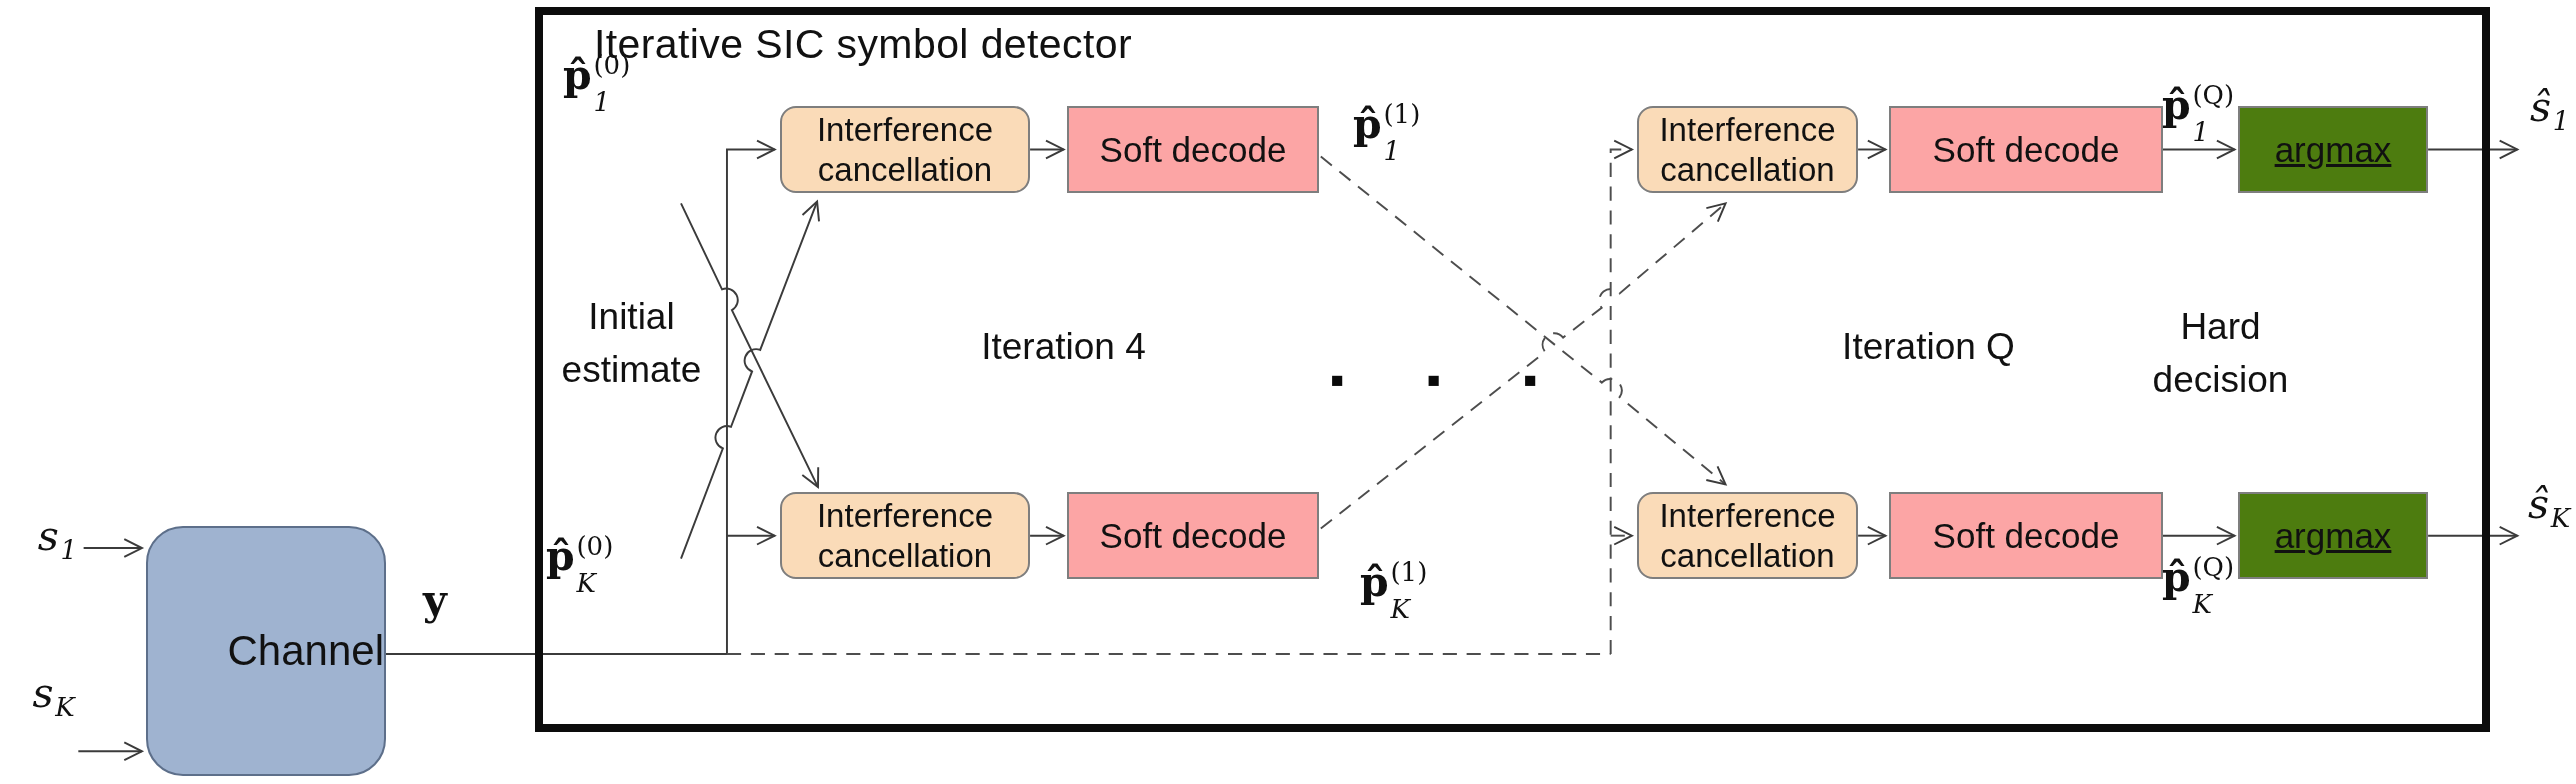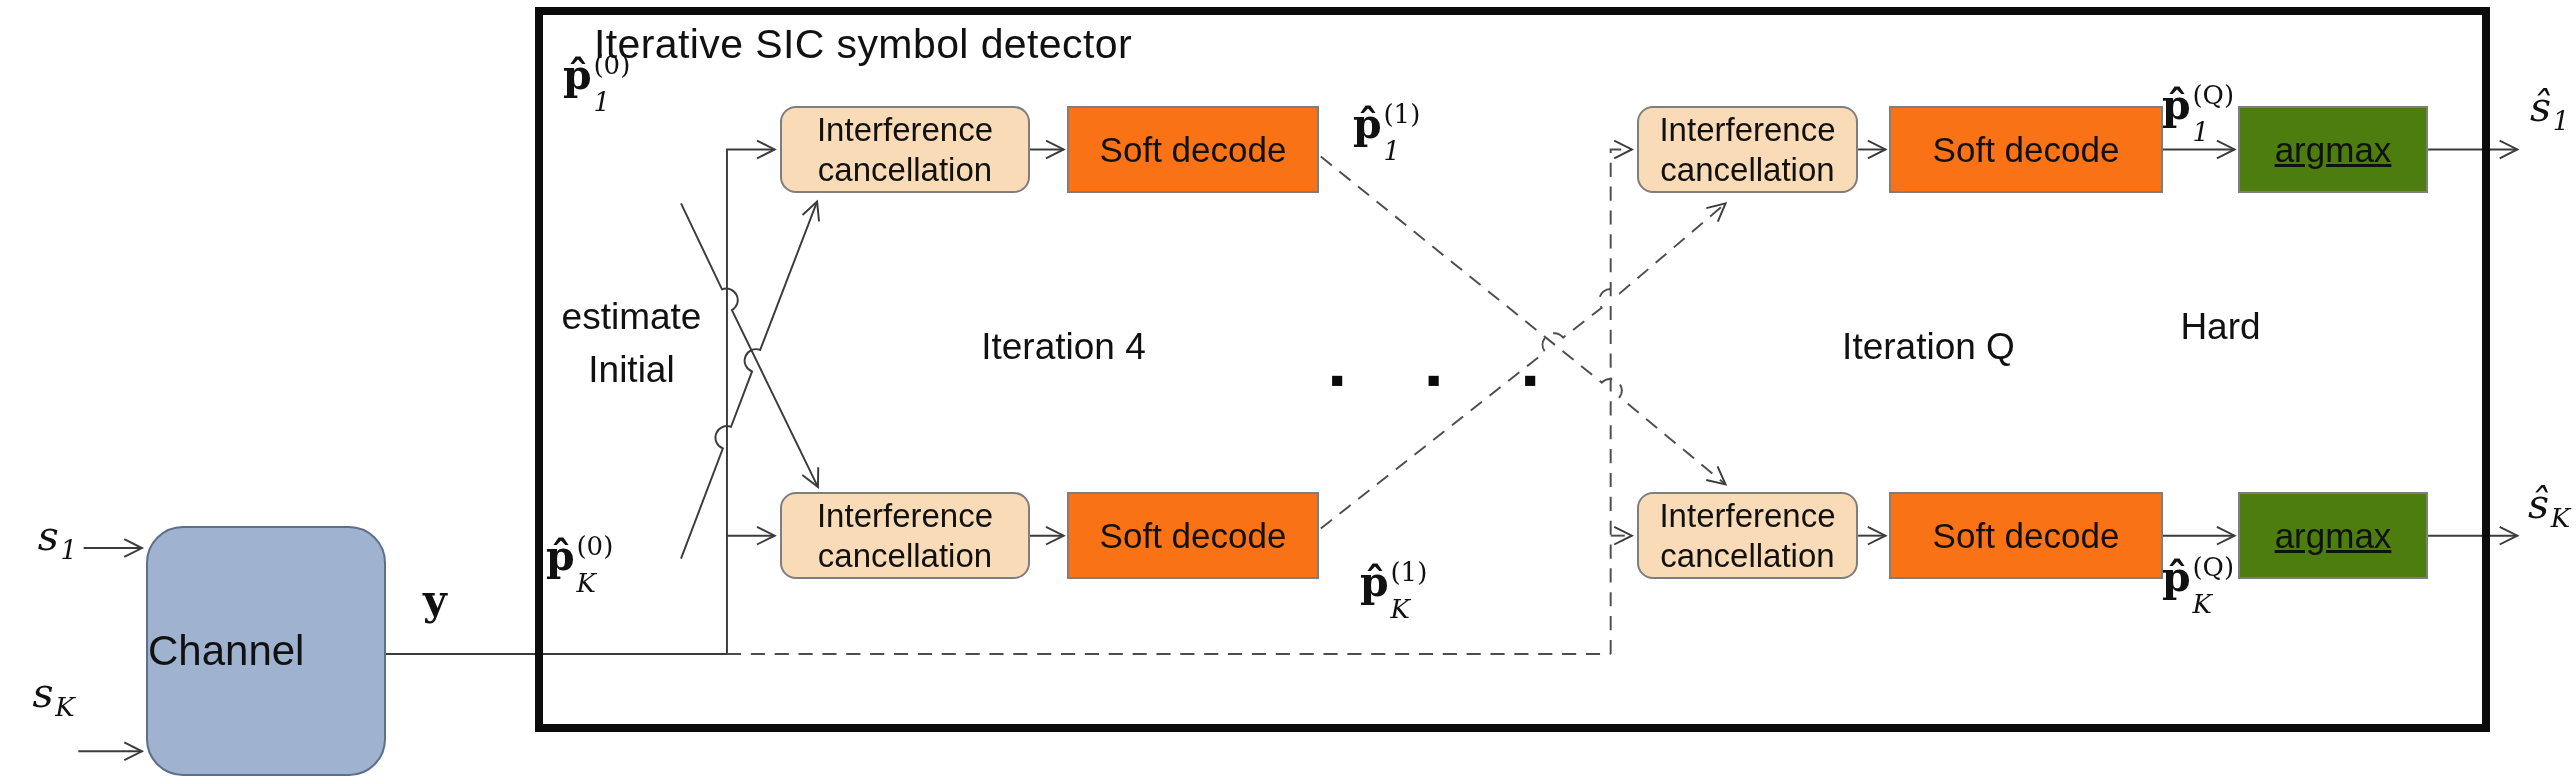--- a/index.html
+++ b/index.html
@@ -8,28 +8,28 @@
   #wires{position:absolute;left:0;top:0;width:2576px;height:785px;}
 
   .detector-frame{position:absolute;left:515px;top:7px;width:1955px;height:725px;
                   border:8px solid #0c0c0c;box-sizing:border-box;background:transparent;}
   .title{position:absolute;left:574px;top:21px;font-size:41px;letter-spacing:0.4px;}
 
   .block{position:absolute;box-sizing:border-box;border:2.2px solid #7e7e7e;
          display:flex;flex-direction:column;align-items:center;justify-content:center;
          text-align:center;}
   .ic{background:#fadbb8;font-size:33px;line-height:40px;border-radius:16px;}
-  .sd{background:#f97316;font-size:35px;}
+  .sd{background:#fca5a5;font-size:35px;}
   .am{background:#4d7c0f;font-size:35px;text-decoration:underline;}
   .row-top{top:106px;height:87px;}
   .row-bot{top:492px;height:87px;}
 
   .channel{position:absolute;left:126px;top:526px;width:240px;height:250px;
            background:#9fb3d0;border:2.7px solid #5d6f8a;border-radius:37px;
-           box-sizing:border-box;display:flex;align-items:center;justify-content:flex-start;
+           box-sizing:border-box;display:flex;align-items:center;justify-content:flex-end;
            font-size:42px;}
 
   .stage-label{position:absolute;font-size:37px;line-height:53px;text-align:center;width:265px;}
   .dots{position:absolute;left:1311px;top:368px;font-size:21px;letter-spacing:39px;color:#0a0a0a;}
 
   .math{position:absolute;font-family:"DejaVu Serif",serif;white-space:nowrap;}
   .mbase{font-size:41px;line-height:1;}
   .bold{font-weight:bold;}
   .ital{font-style:italic;}
   .mscripts{display:inline-flex;flex-direction:column;margin-left:1.8px;vertical-align:middle;}
@@ -121,27 +121,28 @@
   </div>
 
   <div class="block am row-top" style="left:2218px;width:190px;">
     <div>argmax</div>
   </div>
   <div class="block am row-bot" style="left:2218px;width:190px;">
     <div>argmax</div>
   </div>
 
   <div class="stage-label" style="left:479px;top:290px;">
+    <div>Initial</div>
     <div>estimate</div>
-    <div>Initial</div>
   </div>
   <div class="stage-label" style="left:911px;top:320px;">Iteration 4</div>
   <div class="stage-label" style="left:1776px;top:320px;text-align:center;">Iteration Q</div>
   <div class="stage-label" style="left:2068px;top:300px;">
     <div>Hard</div>
+    <div>decision</div>
   </div>
   <div class="dots">■ ■ ■</div>
 
   <div class="math" style="left:17.7px;top:516px;">
     <span class="mbase ital">s</span><span class="mscripts">
         <span class="msub">1</span>
       </span>
   </div>
   <div class="math" style="left:12.4px;top:673px;">
     <span class="mbase ital">s</span><span class="mscripts">

